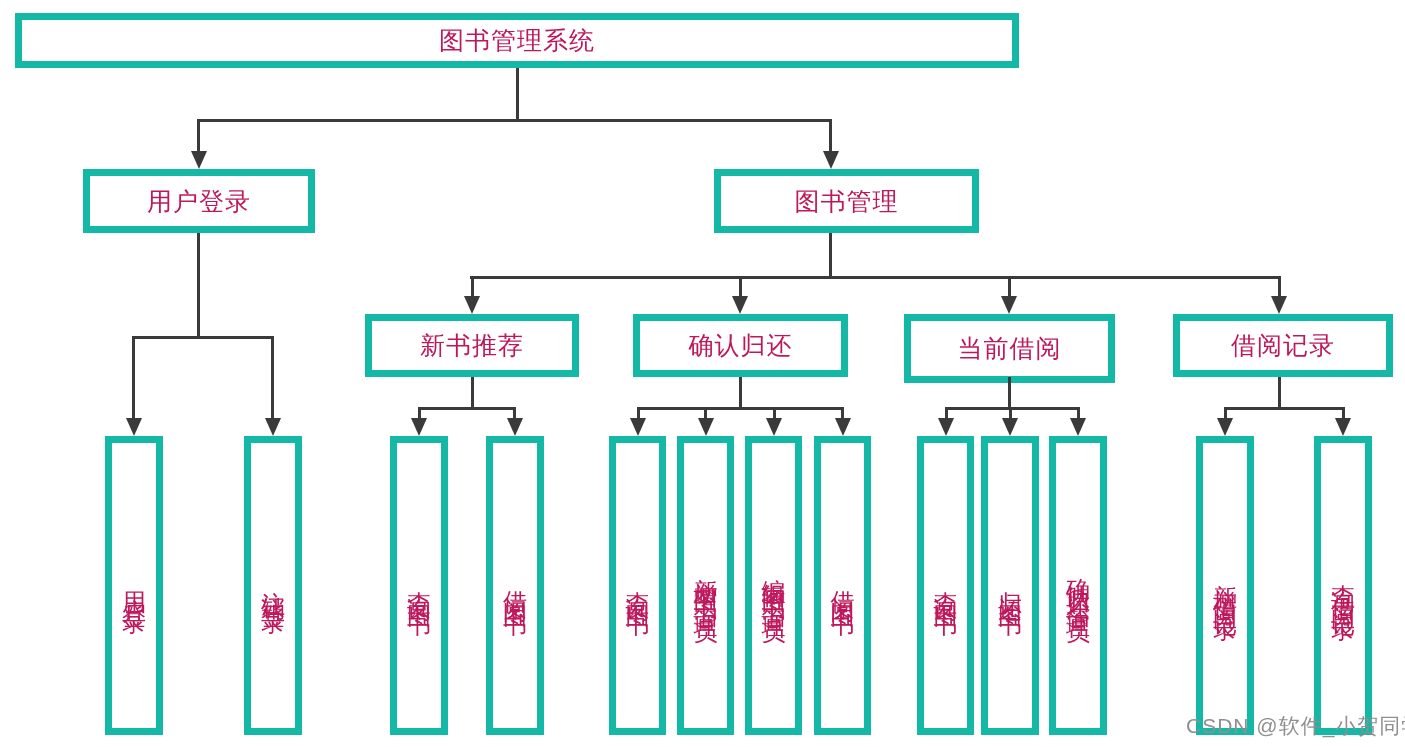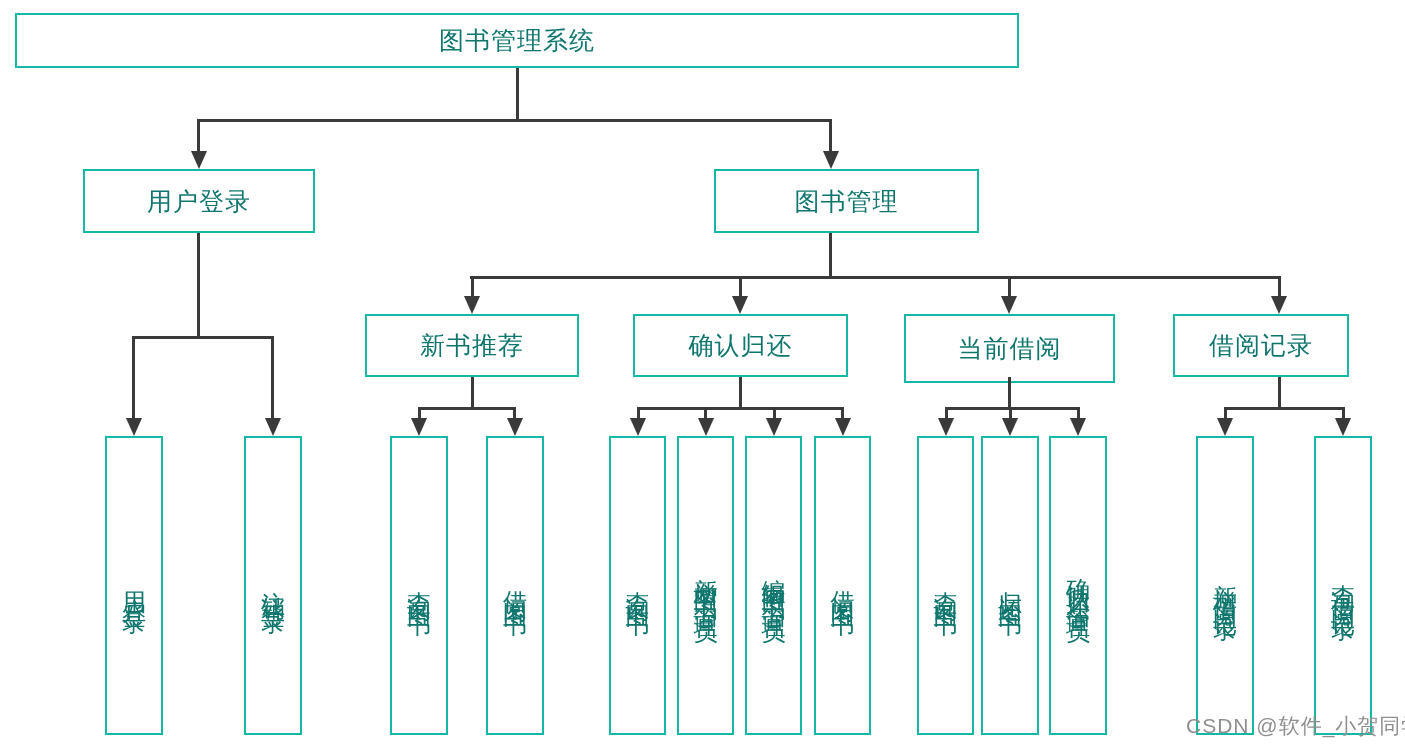--- a/index.html
+++ b/index.html
@@ -8,26 +8,26 @@
     position: relative;
     width: 1405px;
     height: 747px;
     background: #ffffff;
     overflow: hidden;
   }
   
   .box {
     position: absolute;
     box-sizing: border-box;
-    border: 2px solid #14b8a6;
+    border: 7px solid #14b8a6;
     background: #ffffff;
     display: flex;
     align-items: center;
     justify-content: center;
-    color: #0f766e;
+    color: #be185d;
     font-size: 25px;
     letter-spacing: 1px;
     white-space: nowrap;
   }
   .leaf {
     font-size: 24px;
     writing-mode: vertical-rl;
     text-orientation: mixed;
     letter-spacing: 7px;
     line-height: 1;
@@ -86,21 +86,21 @@
   <div class="v" style="left:739px; top:276px; height:22px;"></div>
   <div class="arr" style="left:732px; top:296px;"></div>
   <div class="v" style="left:1008px; top:276px; height:22px;"></div>
   <div class="arr" style="left:1001px; top:296px;"></div>
   <div class="v" style="left:1278px; top:276px; height:22px;"></div>
   <div class="arr" style="left:1271px; top:296px;"></div>
 
   <div class="box" style="left:365px; top:314px; width:214px; height:63px;font-family:Liberation Serif, serif;">新书推荐</div>
   <div class="box" style="left:633px; top:314px; width:215px; height:63px;">确认归还</div>
   <div class="box" style="left:904px; top:314px; width:211px; height:69px;">当前借阅</div>
-  <div class="box" style="left:1173px; top:314px; width:176px; height:63px;">借阅记录</div>
+  <div class="box" style="left:1173px; top:314px; width:220px; height:63px;">借阅记录</div>
 
   <div class="v" style="left:471px; top:377px; height:30px;"></div>
   <div class="h" style="left:418px; top:407px; width:98px;"></div>
   <div class="v" style="left:418px; top:407px; height:13px;"></div>
   <div class="arr" style="left:411px; top:418px;"></div>
   <div class="v" style="left:513px; top:407px; height:13px;"></div>
   <div class="arr" style="left:507px; top:418px;"></div>
 
   <div class="v" style="left:739px; top:377px; height:30px;"></div>
   <div class="h" style="left:637px; top:407px; width:207px;"></div>

